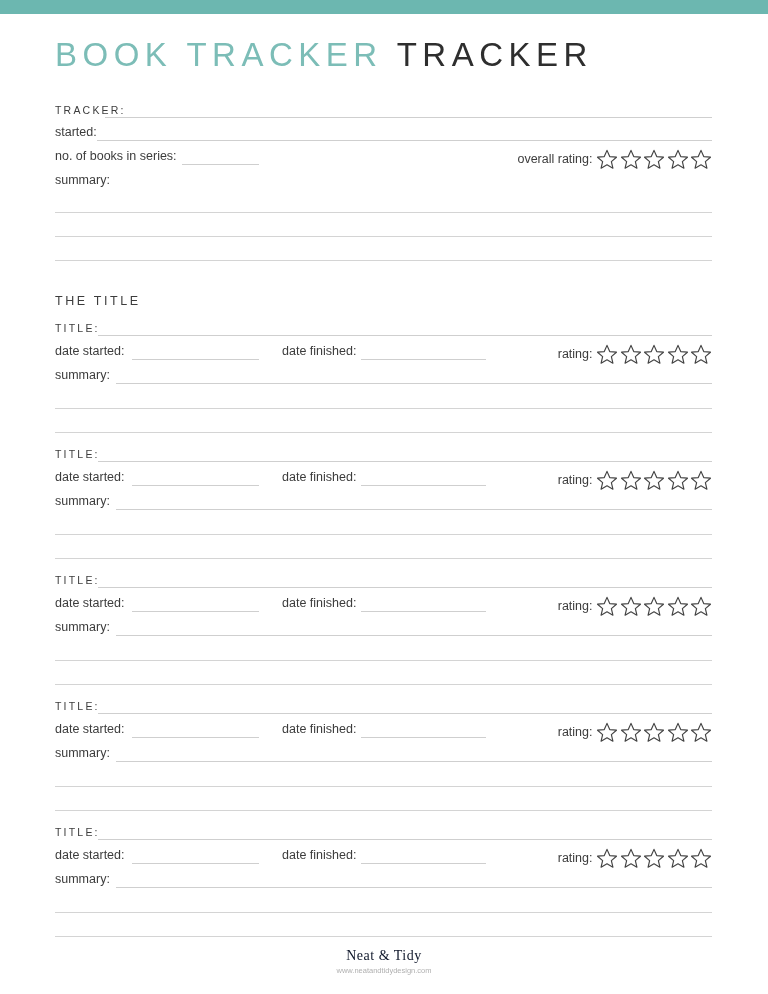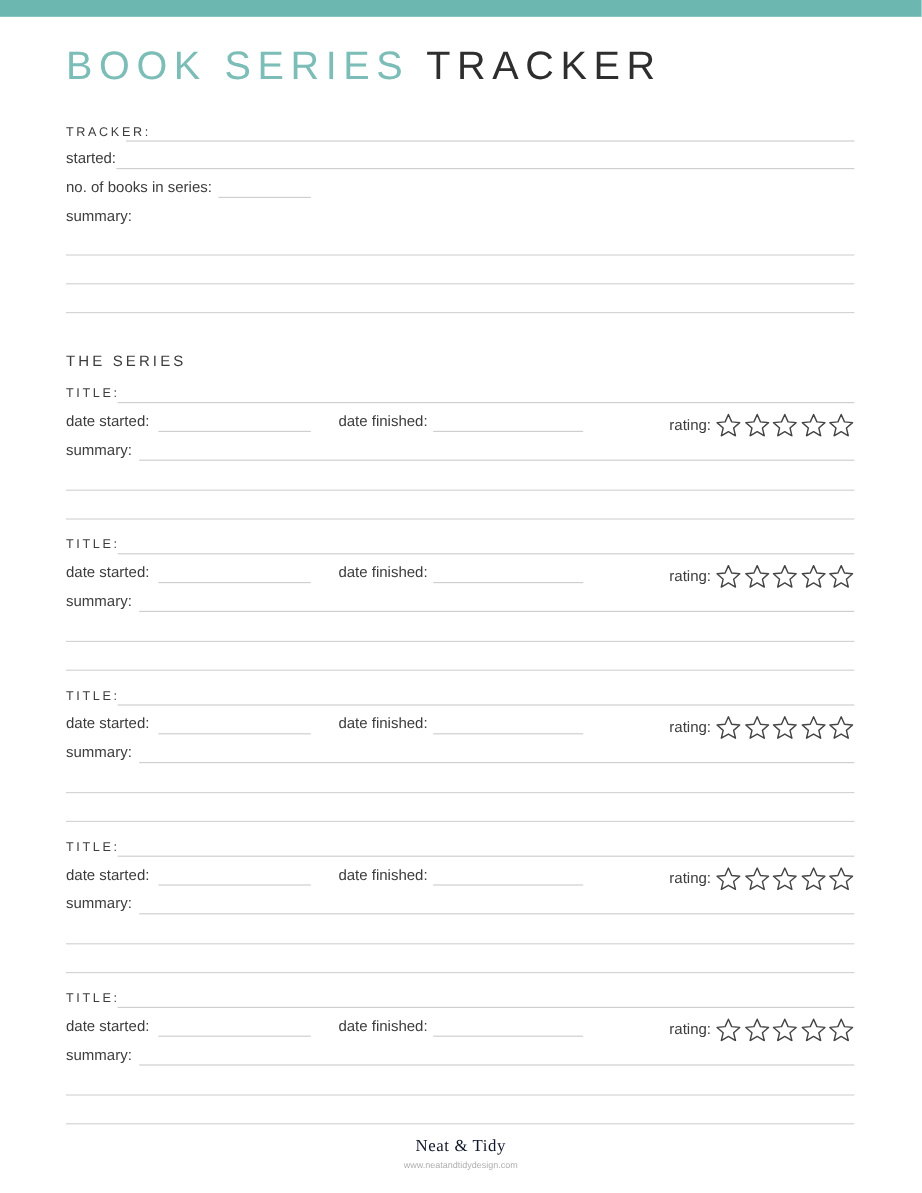--- a/index.html
+++ b/index.html
@@ -21,44 +21,72 @@
   .footer { position: absolute; left: 0; width: 768px; text-align: center; }
   .brand { top: 948px; font-family: "Liberation Serif", "DejaVu Serif", serif; font-size: 14px; color: #0f172a; letter-spacing: 0.5px; }
   .url { top: 966px; font-size: 7.5px; color: #b0b0b0; }
 </style>
 </head>
 <body>
 
 <div class="topbar"></div>
 
 <div class="title">
-  <span class="t1">BOOK SERIES</span>
+  <span class="t1">BOOK TRACKER</span>
   <span class="t2">TRACKER</span>
 </div>
 
 <div class="row" style="top:100px;">
   <span class="lbl caps">TRACKER:</span>
   <div class="line" style="left:50px; right:0;"></div>
 </div>
 <div class="row" style="top:123px;">
   <span class="lbl">started:</span>
   <div class="line" style="left:42px; right:0;"></div>
 </div>
 <div class="row" style="top:147px;">
   <span class="lbl">no. of books in series:</span>
   <div class="line" style="left:127px; width:77px;"></div>
+  <div class="rating">
+    <span class="rl">overall rating:</span>
+    <span class="star">
+        <svg viewBox="0 0 24 22">
+          <path d="M12 1.5 L15 8.3 L22.4 9 L16.8 13.9 L18.5 21.1 L12 17.3 L5.5 21.1 L7.2 13.9 L1.6 9 L9 8.3 Z" fill="none" stroke="#444" stroke-width="1.3" stroke-linejoin="round"></path>
+        </svg>
+      </span>
+    <span class="star">
+        <svg viewBox="0 0 24 22">
+          <path d="M12 1.5 L15 8.3 L22.4 9 L16.8 13.9 L18.5 21.1 L12 17.3 L5.5 21.1 L7.2 13.9 L1.6 9 L9 8.3 Z" fill="none" stroke="#444" stroke-width="1.3" stroke-linejoin="round"></path>
+        </svg>
+      </span>
+    <span class="star">
+        <svg viewBox="0 0 24 22">
+          <path d="M12 1.5 L15 8.3 L22.4 9 L16.8 13.9 L18.5 21.1 L12 17.3 L5.5 21.1 L7.2 13.9 L1.6 9 L9 8.3 Z" fill="none" stroke="#444" stroke-width="1.3" stroke-linejoin="round"></path>
+        </svg>
+      </span>
+    <span class="star">
+        <svg viewBox="0 0 24 22">
+          <path d="M12 1.5 L15 8.3 L22.4 9 L16.8 13.9 L18.5 21.1 L12 17.3 L5.5 21.1 L7.2 13.9 L1.6 9 L9 8.3 Z" fill="none" stroke="#444" stroke-width="1.3" stroke-linejoin="round"></path>
+        </svg>
+      </span>
+    <span class="star">
+        <svg viewBox="0 0 24 22">
+          <path d="M12 1.5 L15 8.3 L22.4 9 L16.8 13.9 L18.5 21.1 L12 17.3 L5.5 21.1 L7.2 13.9 L1.6 9 L9 8.3 Z" fill="none" stroke="#444" stroke-width="1.3" stroke-linejoin="round"></path>
+        </svg>
+      </span>
+  </div>
 </div>
 <div class="row" style="top:171px;">
   <span class="lbl">summary:</span>
 </div>
 <div class="full" style="top:212px;"></div>
 <div class="full" style="top:236px;"></div>
 <div class="full" style="top:260px;"></div>
 
-<div class="section" style="top:294px;">THE SERIES</div>
+<div class="section" style="top:294px;">THE TITLE</div>
 
 <div id="books">
   <div>
     <div class="row r-title" style="top: 318px;">
       <span class="lbl caps">TITLE:</span>
       <div class="line" style="left:43px; right:0;"></div>
     </div>
     <div class="row r-date" style="top: 342px;">
       <span class="lbl">date started:</span>
       <div class="line" style="left:77px; width:127px;"></div>

